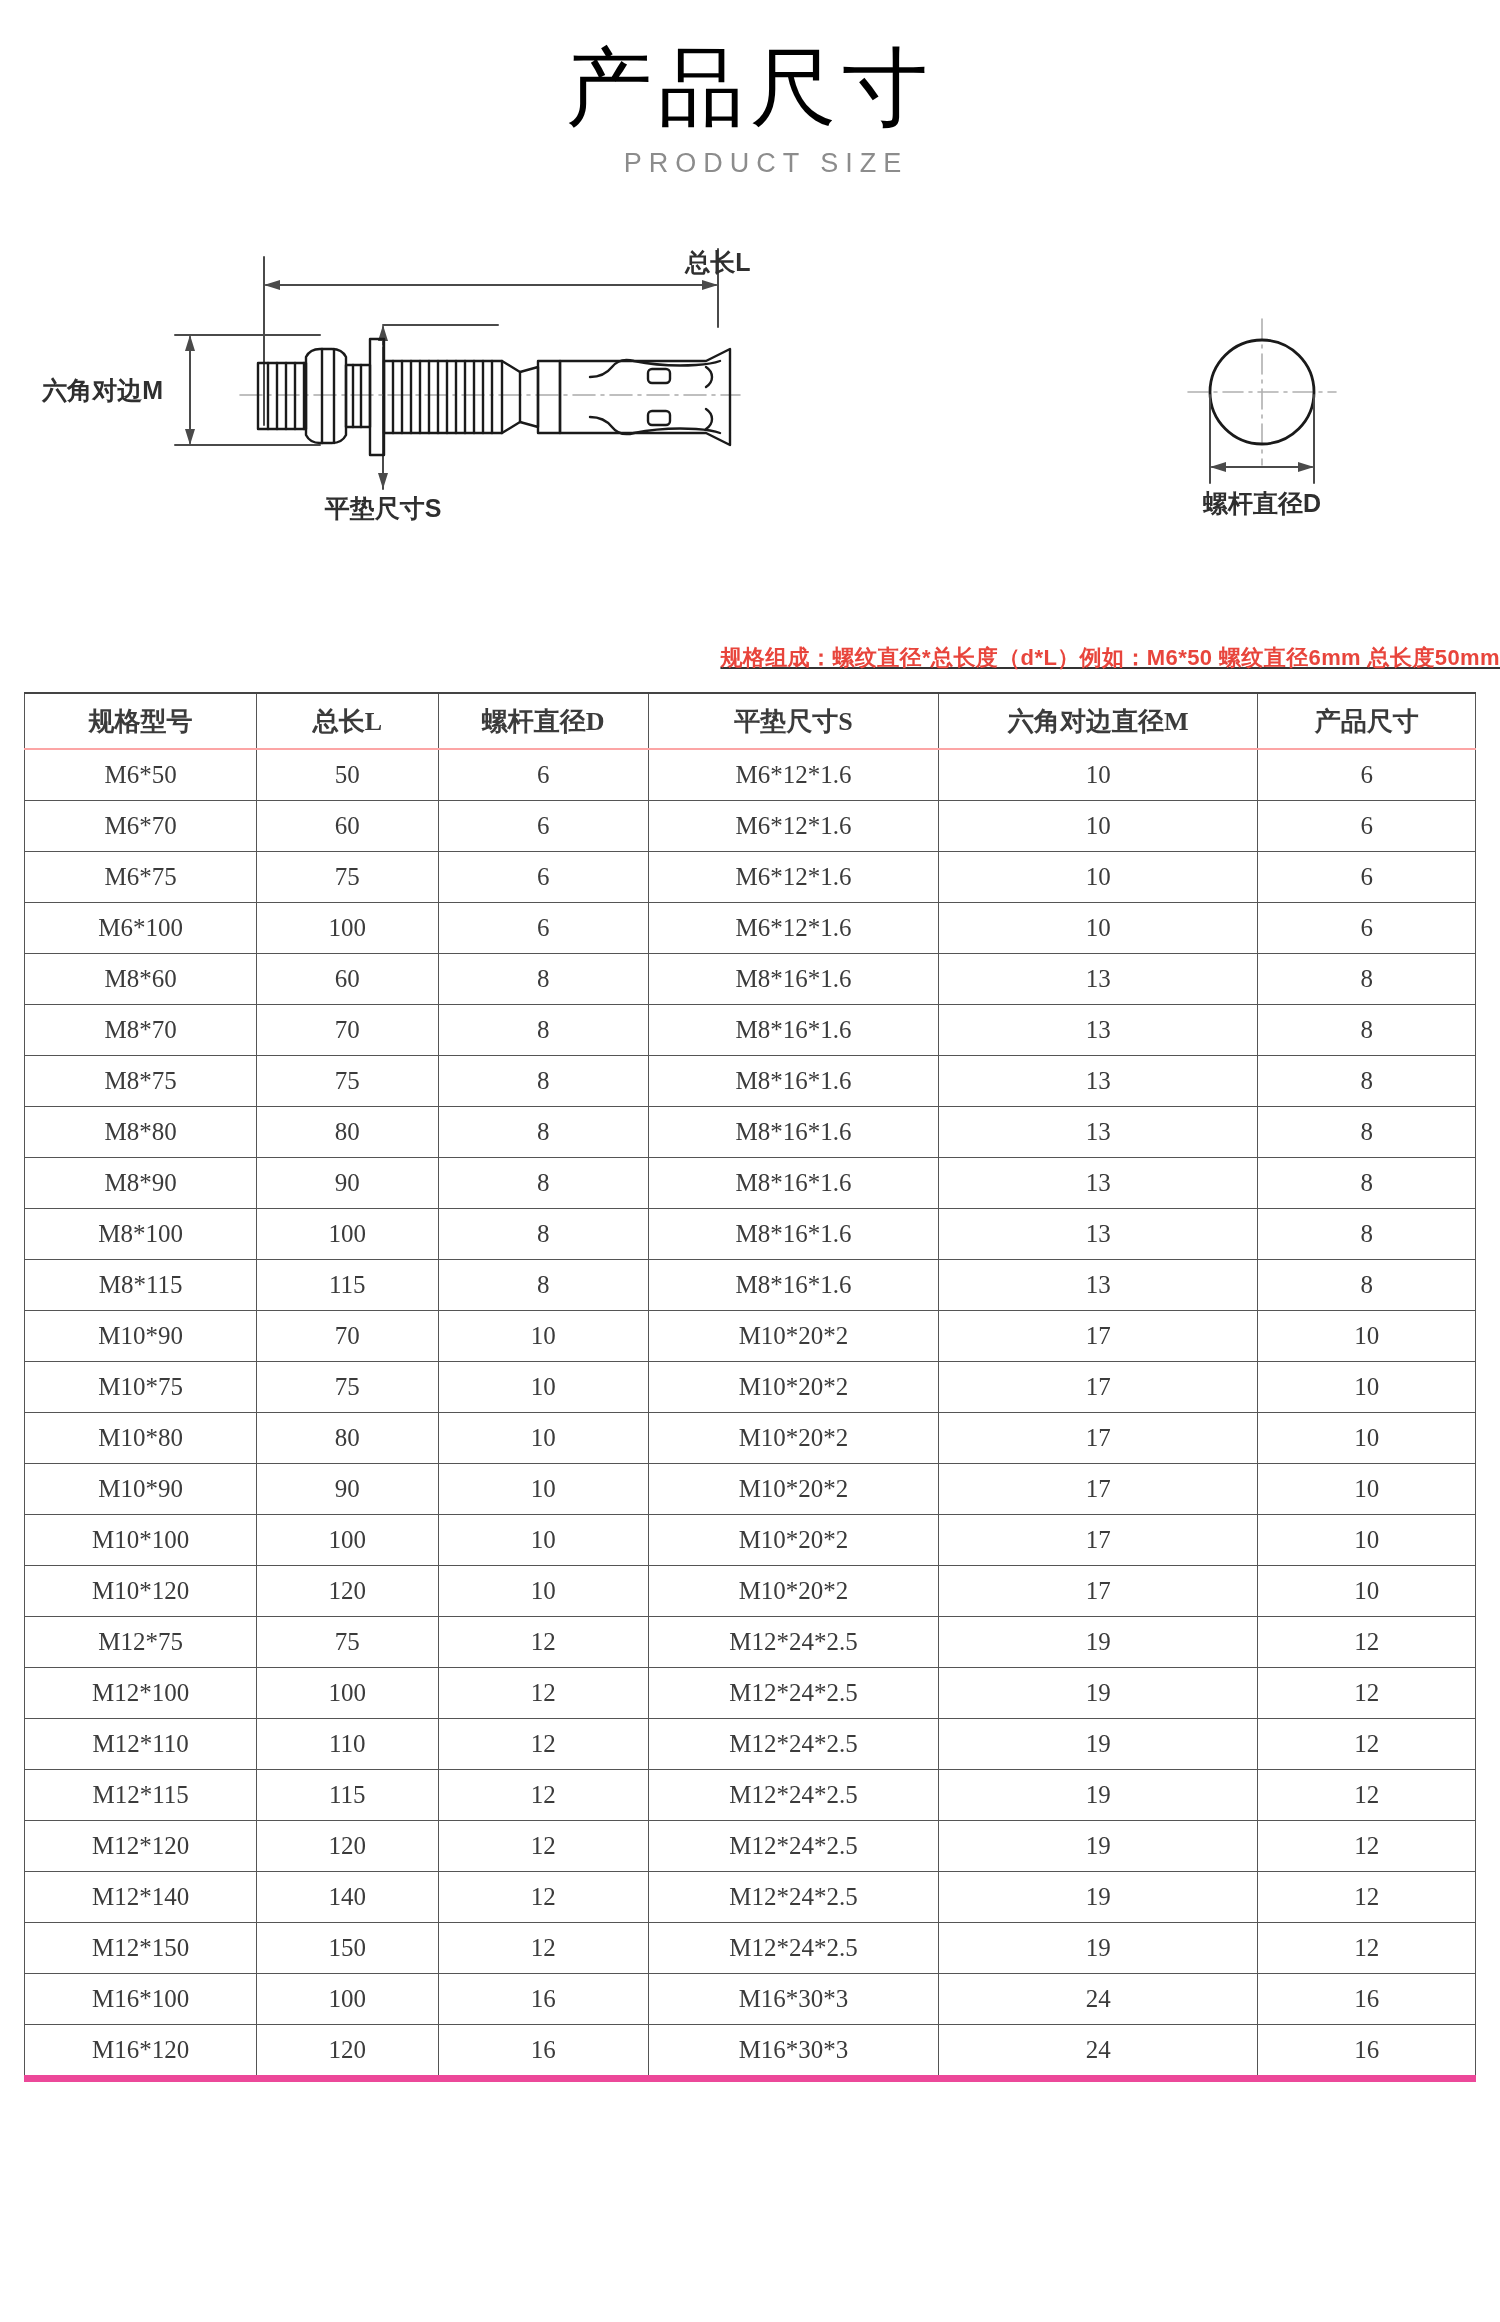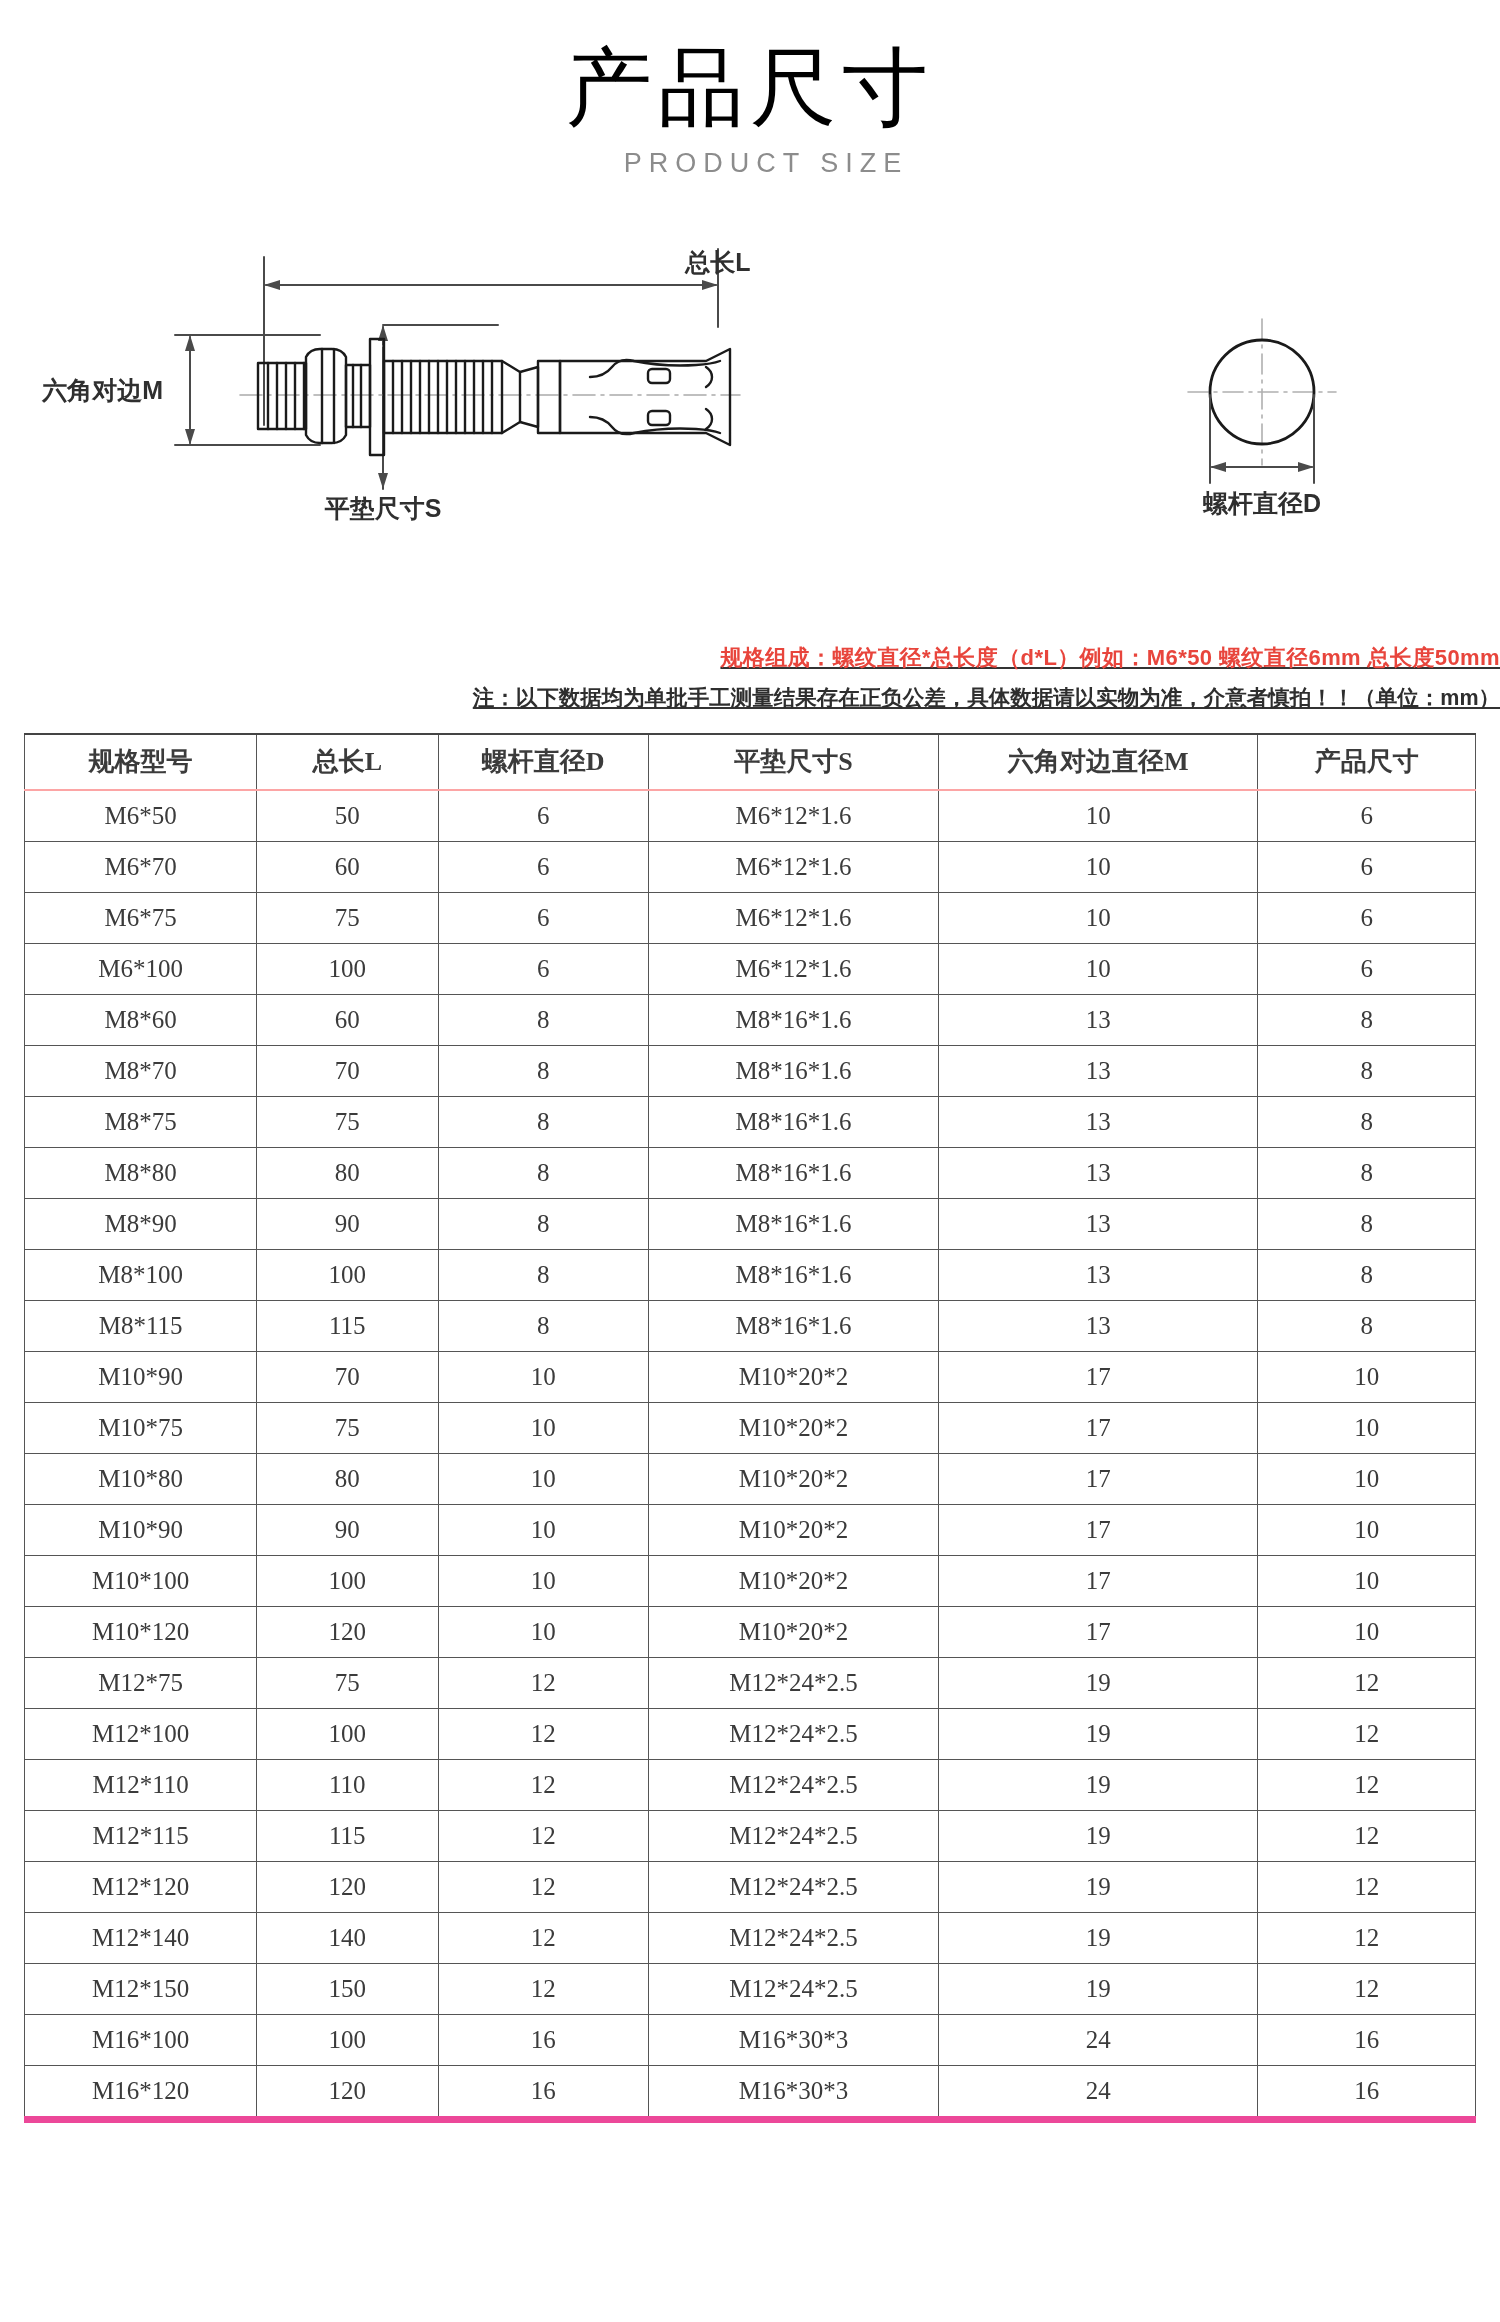--- a/index.html
+++ b/index.html
@@ -231,21 +231,20 @@
 
     <text class="dim-label" x="718" y="44" text-anchor="middle">总长L</text>
     <text class="dim-label" x="163" y="172" text-anchor="end">六角对边M</text>
     <text class="dim-label" x="383" y="290" text-anchor="middle">平垫尺寸S</text>
     <text class="dim-label" x="1262" y="285" text-anchor="middle">螺杆直径D</text>
   </svg>
 </div>
 
 <div class="notes">
   <div class="note-red">规格组成：螺纹直径*总长度（d*L）例如：M6*50 螺纹直径6mm 总长度50mm</div>
-  <div class="note-black">注：以下数据均为单批手工测量结果存在正负公差，具体数据请以实物为准，介意者慎拍！！（单位：mm）</div>
 </div>
 
 <div class="table-wrap">
   <table class="spec-table">
     <colgroup>
       <col class="col-1">
         <col class="col-2">
         <col class="col-3">
       <col class="col-4">
         <col class="col-5">

